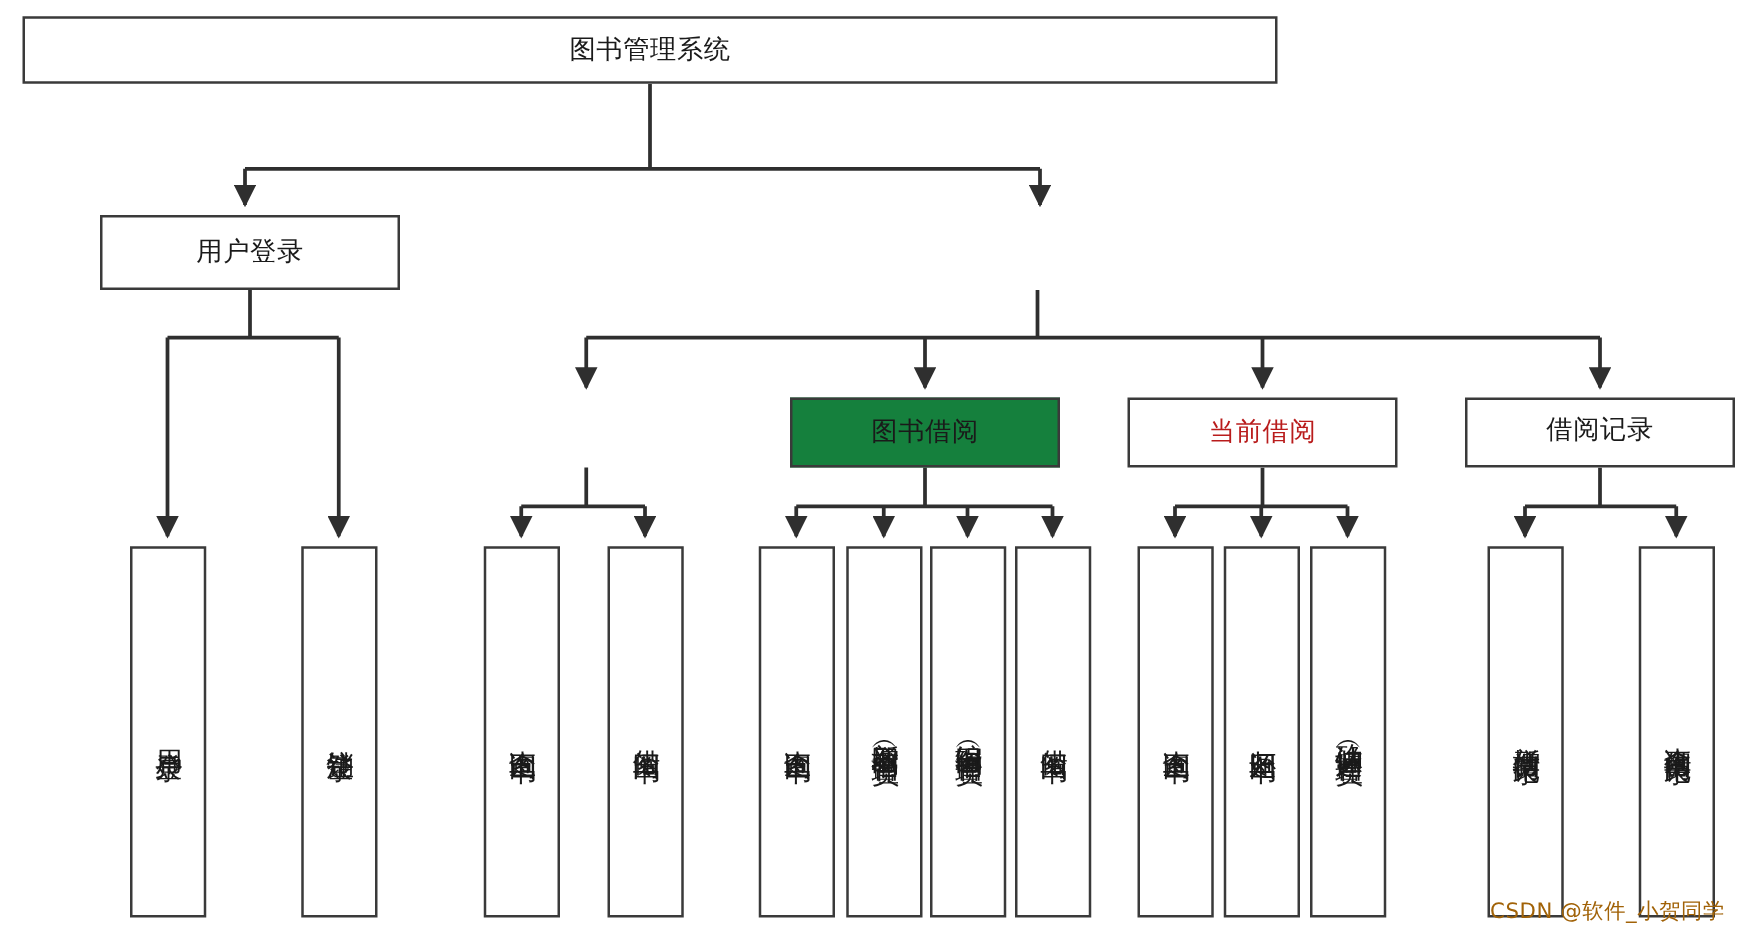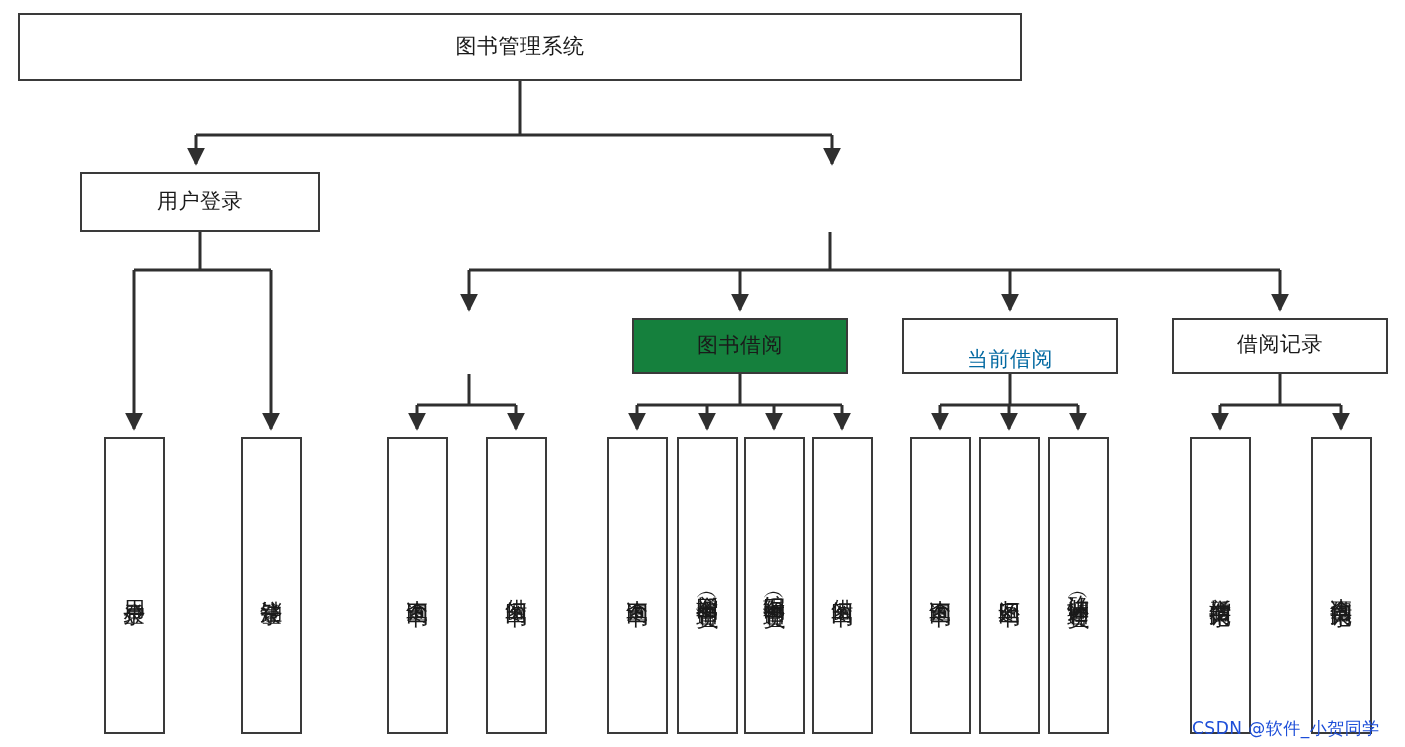--- a/index.html
+++ b/index.html
@@ -112,32 +112,32 @@
       <path d="M 1009 405 L 1009 429" marker-end="url(#arrow)"></path>
       <path d="M 1078 405 L 1078 429" marker-end="url(#arrow)"></path>
 
       <path d="M 1280 374 L 1280 405"></path>
       <path d="M 1220 405 L 1341 405"></path>
       <path d="M 1220 405 L 1220 429" marker-end="url(#arrow)"></path>
       <path d="M 1341 405 L 1341 429" marker-end="url(#arrow)"></path>
     </g>
   </svg>
 
-  <div class="node node-h" id="n-root" style="left: 18px; top: 13px; width: 1004px; height: 68px; border-color: rgb(58, 58, 58); background: rgb(255, 255, 255); color: rgb(26, 26, 26);">
+  <div class="node node-h" id="n-root" style="left: 18px; top: 13px; width: 1004px; height: 54px; border-color: rgb(58, 58, 58); background: rgb(255, 255, 255); color: rgb(26, 26, 26);">
     <span>图书管理系统</span>
   </div>
 
   <div class="node node-h" id="n-l2-0" style="left: 80px; top: 172px; width: 240px; height: 60px; border-color: rgb(58, 58, 58); background: rgb(255, 255, 255); color: rgb(26, 26, 26);">
     <span>用户登录</span>
   </div>
 
   <div class="node node-h" id="n-l3-1" style="left: 632px; top: 318px; width: 216px; height: 56px; border-color: rgb(58, 58, 58); background: #15803d; color: rgb(26, 26, 26);">
     <span>图书借阅</span>
   </div>
-  <div class="node node-h" id="n-l3-2" style="left: 902px; top: 318px; width: 216px; height: 56px; border-color: rgb(58, 58, 58); background: rgb(255, 255, 255); color: #0369a1; align-items: flex-end;">
+  <div class="node node-h" id="n-l3-2" style="left: 902px; top: 318px; width: 216px; height: 56px; border-color: rgb(58, 58, 58); background: rgb(255, 255, 255); color: #b91c1c;">
     <span>当前借阅</span>
   </div>
   <div class="node node-h" id="n-l3-3" style="left: 1172px; top: 318px; width: 216px; height: 56px; border-color: rgb(58, 58, 58); background: rgb(255, 255, 255); color: rgb(26, 26, 26); font-family: Liberation Mono, monospace;">
     <span>借阅记录</span>
   </div>
 
   <div class="node node-v" id="n-leaf-0" style="left: 104px; top: 437px; width: 61px; height: 297px; border-color: rgb(58, 58, 58); background: rgb(255, 255, 255); color: rgb(26, 26, 26);">
     <span>用户登录</span>
   </div>
   <div class="node node-v" id="n-leaf-1" style="left: 241px; top: 437px; width: 61px; height: 297px; border-color: rgb(58, 58, 58); background: rgb(255, 255, 255); color: rgb(26, 26, 26);">
@@ -170,15 +170,15 @@
   <div class="node node-v" id="n-leaf-10" style="left: 1048px; top: 437px; width: 61px; height: 297px; border-color: rgb(58, 58, 58); background: rgb(255, 255, 255); color: rgb(26, 26, 26);">
     <span>确认归还（管理员）</span>
   </div>
   <div class="node node-v" id="n-leaf-11" style="left: 1190px; top: 437px; width: 61px; height: 297px; border-color: rgb(58, 58, 58); background: rgb(255, 255, 255); color: rgb(26, 26, 26);">
     <span>新增借阅记录</span>
   </div>
   <div class="node node-v" id="n-leaf-12" style="left: 1311px; top: 437px; width: 61px; height: 297px; border-color: rgb(58, 58, 58); background: rgb(255, 255, 255); color: rgb(26, 26, 26);">
     <span>查询借阅记录</span>
   </div>
 
-  <div class="watermark" id="wm" style="left: 1192px; top: 717px; color: #1d4ed8;">CSDN @软件_小贺同学</div>
+  <div class="watermark" id="wm" style="left: 1192px; top: 717px; color: #a16207;">CSDN @软件_小贺同学</div>
 
 </div>
 
 </body></html>

